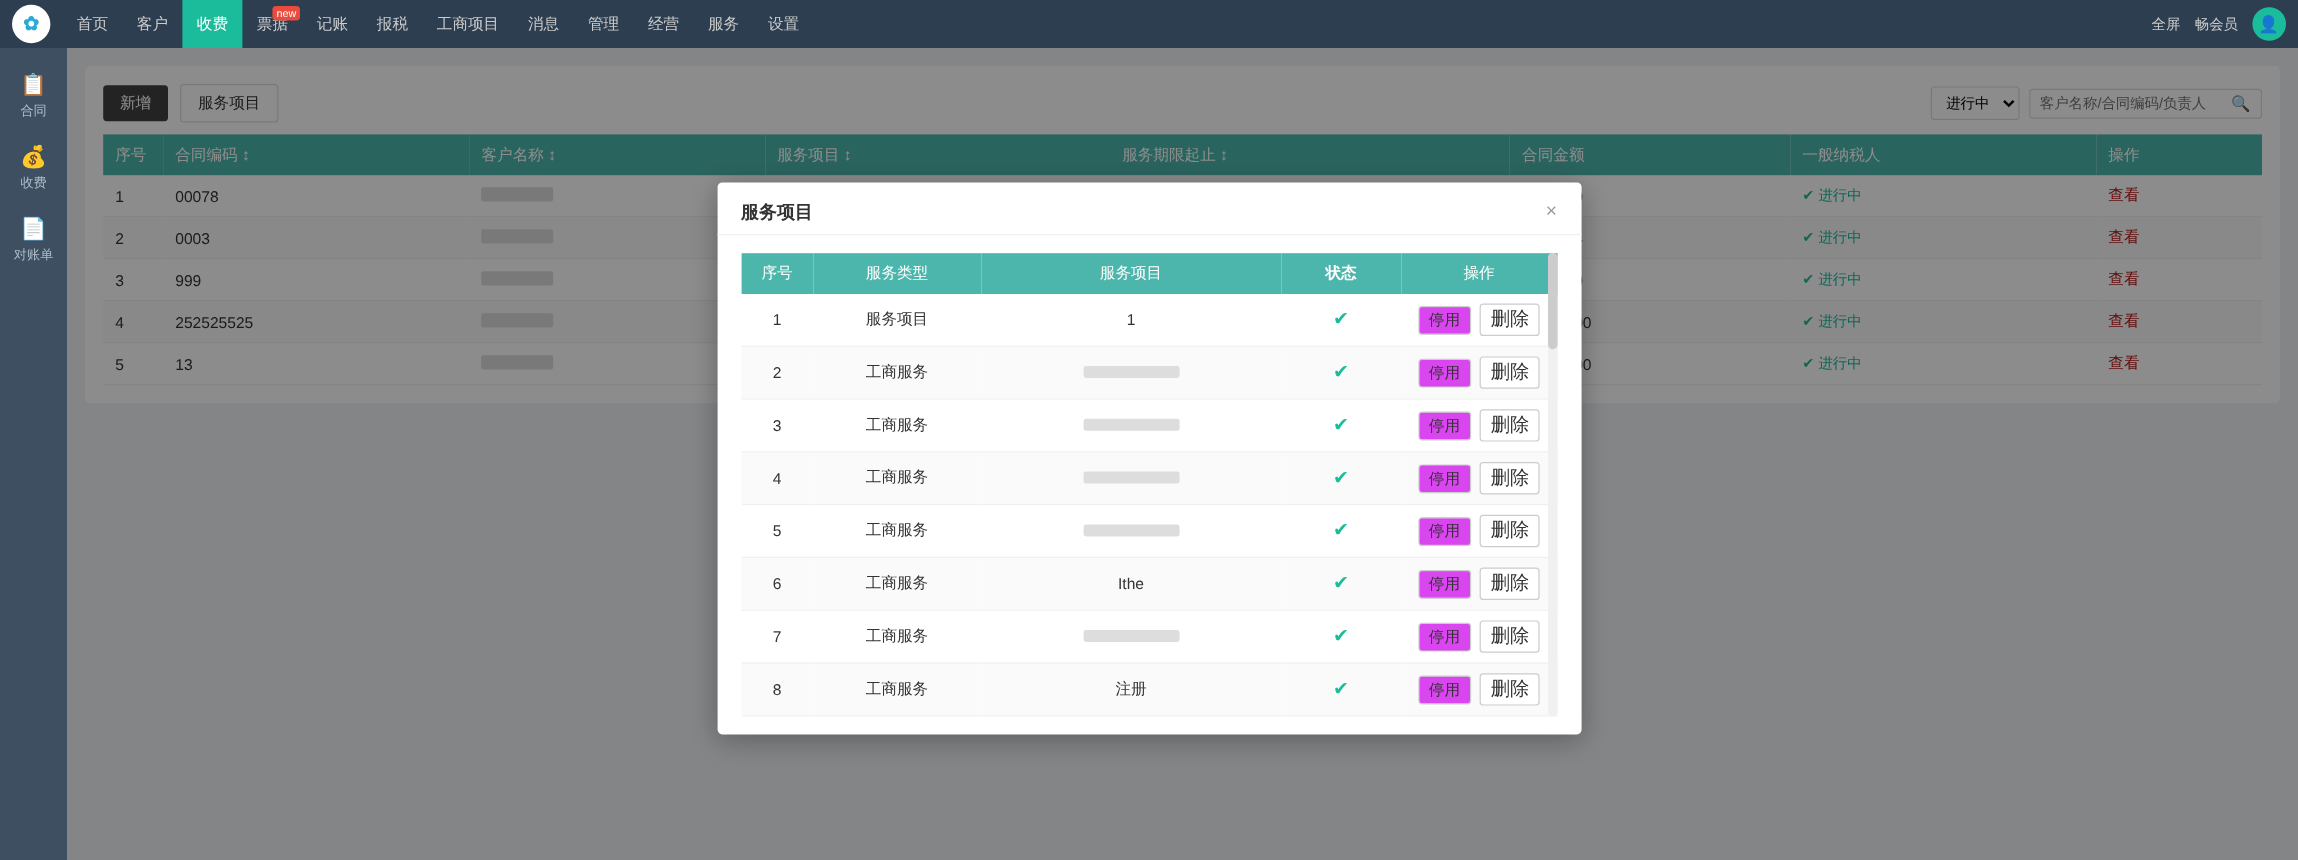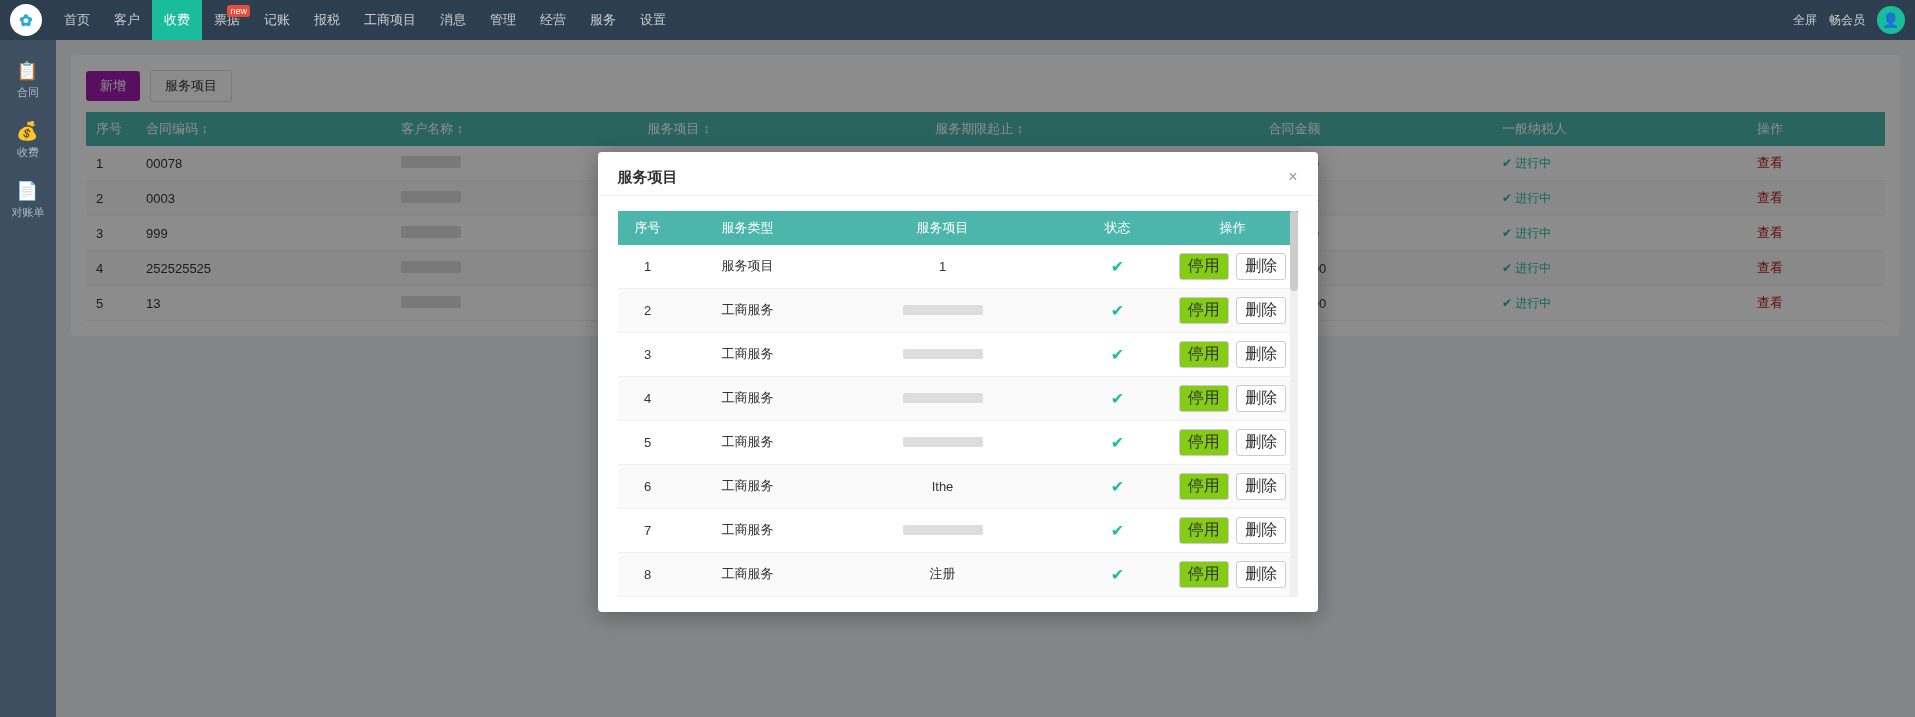--- a/index.html
+++ b/index.html
@@ -85,21 +85,21 @@
       background: #fff;
       border-radius: 4px;
       padding: 15px;
     }
 
     
     .toolbar {
       display: flex; align-items: center; gap: 10px; margin-bottom: 10px;
     }
     .btn-new {
-      background: #a21caf; color: #fff;
+      background: #404040; color: #fff;
       border: none; padding: 6px 14px; border-radius: 3px;
       cursor: pointer; font-size: 13px;
     }
     .btn-service {
       background: #fff; border: 1px solid #ddd;
       padding: 6px 14px; border-radius: 3px; cursor: pointer; font-size: 13px; color: #333;
     }
     .filter-area {
       margin-left: auto; display: flex; align-items: center; gap: 8px;
     }
@@ -184,22 +184,22 @@
       background: #4db6ac; color: #fff; padding: 8px 10px;
       text-align: center; font-weight: normal; font-size: 13px;
     }
     .modal-table td {
       padding: 8px 10px; border-bottom: 1px solid #f0f0f0;
       font-size: 13px; text-align: center;
     }
     .modal-table tr:nth-child(even) td { background: #fafafa; }
     .check-icon { color: #1abc9c; font-size: 16px; }
     .btn-stop {
-      border: 1px solid #ccc; background: #84cc16; color: #333;
-      padding: 2px 8px; border-radius: 3px; cursor: pointer; font-size: 16px; margin-right: 4px;
+      border: 1px solid #ccc; background: #d946ef; color: #333;
+      padding: 2px 8px; border-radius: 3px; cursor: pointer; font-size: 13px; margin-right: 4px;
     }
     .btn-delete {
       border: 1px solid #ccc; background: #fff; color: #333;
       padding: 2px 8px; border-radius: 3px; cursor: pointer; font-size: 16px;
     }
     .scrollbar-track {
       position: absolute; right: 0; top: 0; bottom: 0; width: 8px;
       background: #f0f0f0; border-radius: 4px;
     }
     .scrollbar-thumb {
@@ -274,20 +274,31 @@
     <span>对账单</span>
   </div>
 </aside>
 
 <main class="main">
   <div class="content-area">
 
     <div class="toolbar">
       <button class="btn-new">新增</button>
       <button class="btn-service">服务项目</button>
+      <div class="filter-area">
+        <select class="filter-select">
+          <option>进行中</option>
+          <option>已结束</option>
+          <option>全部</option>
+        </select>
+        <div class="search-box">
+          <input type="text" placeholder="客户名称/合同编码/负责人" style="">
+          <span style="color:#999;cursor:pointer;">🔍</span>
+        </div>
+      </div>
     </div>
 
     <table class="data-table">
       <thead>
         <tr>
           <th style="width:50px;">序号</th>
           <th style="cursor:pointer;">合同编码 ↕</th>
           <th style="cursor:pointer;">客户名称 ↕</th>
           <th style="cursor:pointer;">服务项目 ↕</th>
           <th style="cursor:pointer;">服务期限起止 ↕</th>
@@ -360,21 +371,21 @@
     <span class="modal-close">×</span>
   </div>
   <div class="modal-body">
     <div style="position:relative;">
       <table class="modal-table">
         <thead>
           <tr>
             <th style="width:60px;">序号</th>
             <th style="width:140px;">服务类型</th>
             <th>服务项目</th>
-            <th style="width:100px;">状态</th>
+            <th style="width:100px;font-weight:bold;">状态</th>
             <th style="width:130px;">操作</th>
           </tr>
         </thead>
         <tbody id="modal-table-body">
         <tr>
     <td>1</td>
     <td>服务项目</td>
     <td>1</td>
     <td><span class="check-icon">✔</span></td>
     <td>

